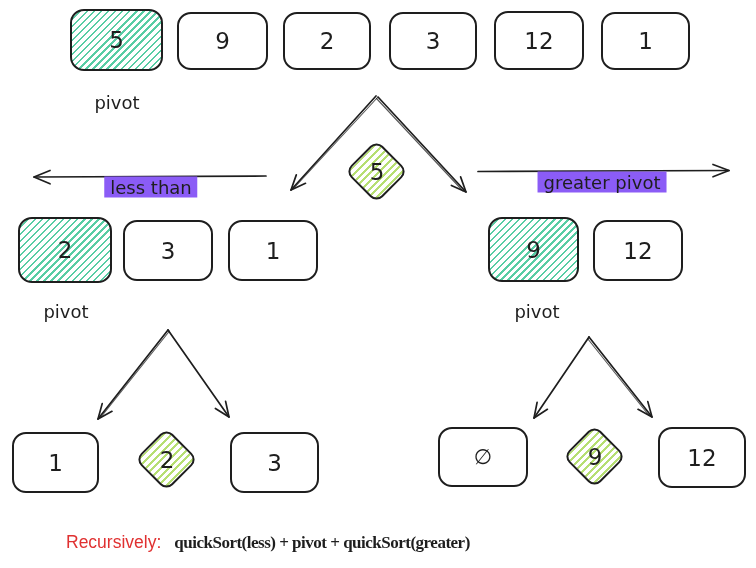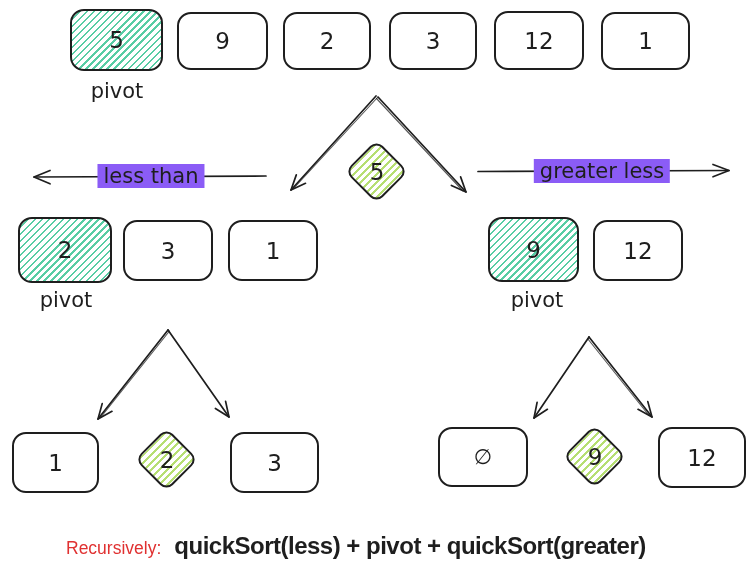--- a/index.html
+++ b/index.html
@@ -59,41 +59,42 @@
   }
   .diamond .diamond-label {
     position: absolute;
     left: 0; top: 0; width: 100%; height: 100%;
     display: flex; align-items: center; justify-content: center;
     font-size: 23px;
   }
   .hand-label {
     position: absolute;
     transform: translate(-50%, -50%);
-    font-size: 21px;
+    font-size: 18px;
     white-space: nowrap;
     color: var(--text);
+    margin-top: 11px;
   }
   .hand-label.on-line { background: #8b5cf6; padding: 0 6px; }
   .caption {
     position: absolute;
     left: 66px; top: 532px;
     display: flex;
     align-items: baseline;
     gap: 13px;
     white-space: nowrap;
   }
   .caption .caption-prefix {
     font-family: "Liberation Sans", sans-serif;
     font-size: 17.5px;
     color: var(--caption-red);
   }
   .caption .caption-code {
-    font-family: Liberation Sans, sans-serif;
-    font-size: 24px;
+    font-family: Liberation Serif, serif;
+    font-size: 17px;
     font-weight: bold;
     color: var(--text);
     letter-spacing: -0.5px;
   }
 </style>
 </head>
 <body>
 
 <div class="stage">
 
@@ -149,21 +150,21 @@
     <span>1</span>
   </div>
   <div class="hand-label" style="left:117px;top:91px">pivot</div>
 
   <div class="diamond" style="left:345px;top:140px">
     <div class="diamond-shape"></div>
     <span class="diamond-label">5</span>
   </div>
 
   <div class="hand-label on-line" style="left:151px;top:176px">less than</div>
-  <div class="hand-label on-line" style="left:602px;top:171px">greater less</div>
+  <div class="hand-label on-line" style="left:602px;top:171px">greater pivot</div>
 
   <div class="box pivot" style="left:18px;top:217px;width:94px;height:66px">
     <span>2</span>
   </div>
   <div class="box" style="left:123px;top:220px;width:90px;height:61px">
     <span>3</span>
   </div>
   <div class="box" style="left:228px;top:220px;width:90px;height:61px">
     <span>1</span>
   </div>

